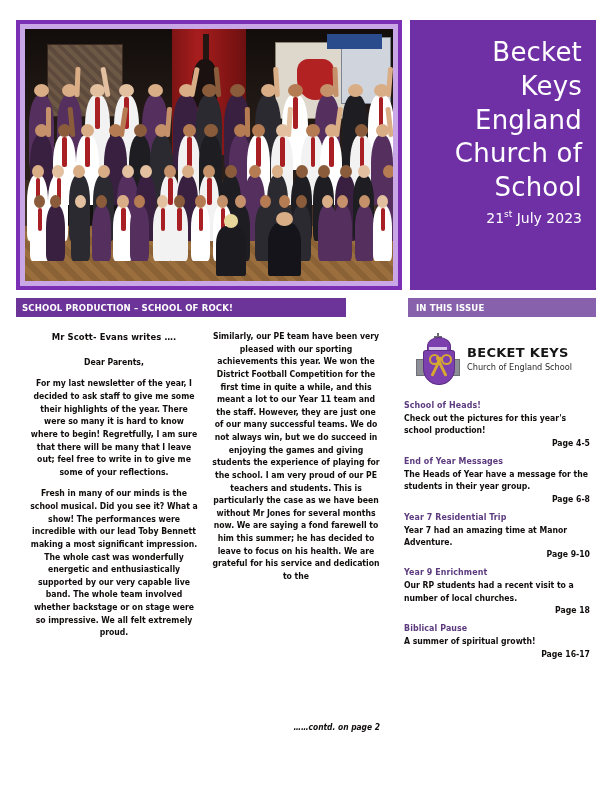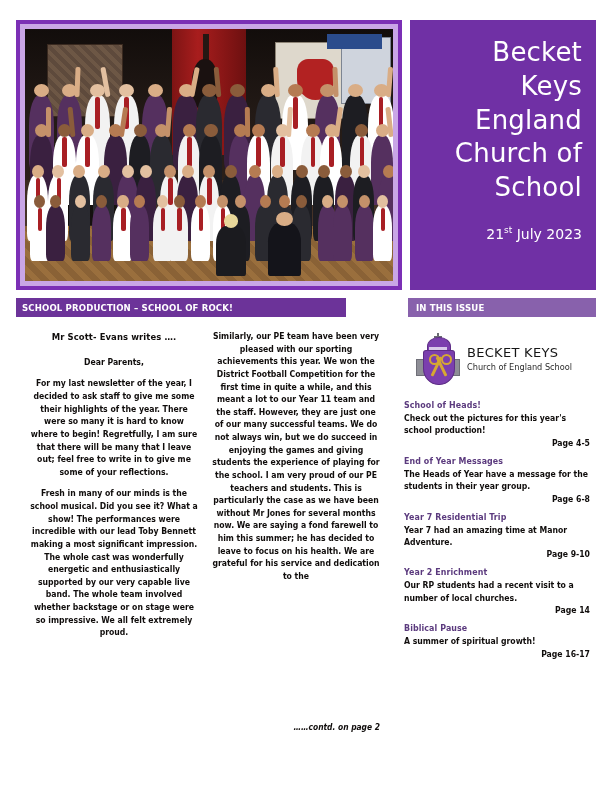--- a/index.html
+++ b/index.html
@@ -114,21 +114,21 @@
     text-align: right;
   }
   #masthead-title {
     font-size: 26px;
     line-height: 1.30;
     font-weight: 400;
     letter-spacing: 0.2px;
     font-family: "DejaVu Sans", sans-serif;
   }
   #masthead-date {
-    margin-top: 20px;
+    margin-top: 4px;
     font-size: 14px;
     font-weight: 400;
   }
   #masthead-date sup { font-size: 9px; vertical-align: super; }
 
   
   #banner-row {
     position: absolute;
     left: 16px;
     top: 298px;
@@ -257,21 +257,21 @@
   .lg-key.k1 { left: 19px; transform: rotate(26deg); }
   .lg-key.k2 { left: 24px; transform: rotate(-26deg); }
   .lg-key-ring {
     position: absolute; width: 7px; height: 7px; top: 21px;
     border: 2px solid #d6a832; border-radius: 50%;
   }
   .lg-key-ring.r1 { left: 13px; }
   .lg-key-ring.r2 { left: 25px; }
   #logo-text { line-height: 1.05; }
   #logo-title {
-    font-size: 13px; font-weight: 400; color: #161616;
+    font-size: 13px; font-weight: 700; color: #161616;
     letter-spacing: 0.3px;
   }
   #logo-sub {
     font-size: 8.2px; color: #2b2b2b; margin-top: 3px; font-weight: 400;
   }
 
   #contents-list {
     margin-top: 12px;
     padding-left: 4px;
     font-family: "DejaVu Sans Condensed", "DejaVu Sans", sans-serif;
@@ -556,23 +556,23 @@
       <div class="ci-page">Page 6-8</div>
     </div>
 
     <div class="contents-item">
       <div class="ci-title">Year 7 Residential Trip</div>
       <div class="ci-desc">Year 7 had an amazing time at Manor Adventure.</div>
       <div class="ci-page">Page 9-10</div>
     </div>
 
     <div class="contents-item">
-      <div class="ci-title">Year 2 Enrichment</div>
+      <div class="ci-title">Year 9 Enrichment</div>
       <div class="ci-desc">Our RP students had a recent visit to a number of local churches.</div>
-      <div class="ci-page">Page 14</div>
+      <div class="ci-page">Page 18</div>
     </div>
 
     <div class="contents-item">
       <div class="ci-title">Biblical Pause</div>
       <div class="ci-desc">A summer of spiritual growth!</div>
       <div class="ci-page">Page 16-17</div>
     </div>
 
   </div>
 </div>

